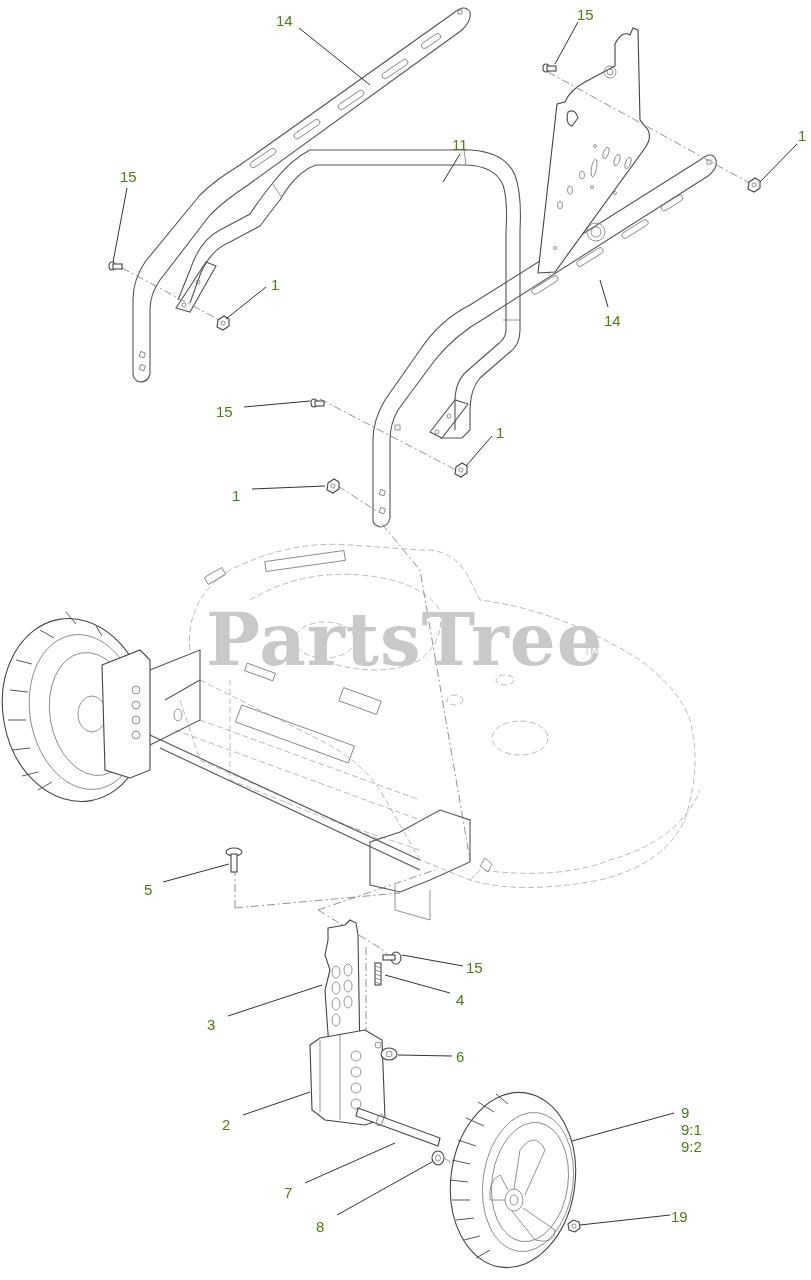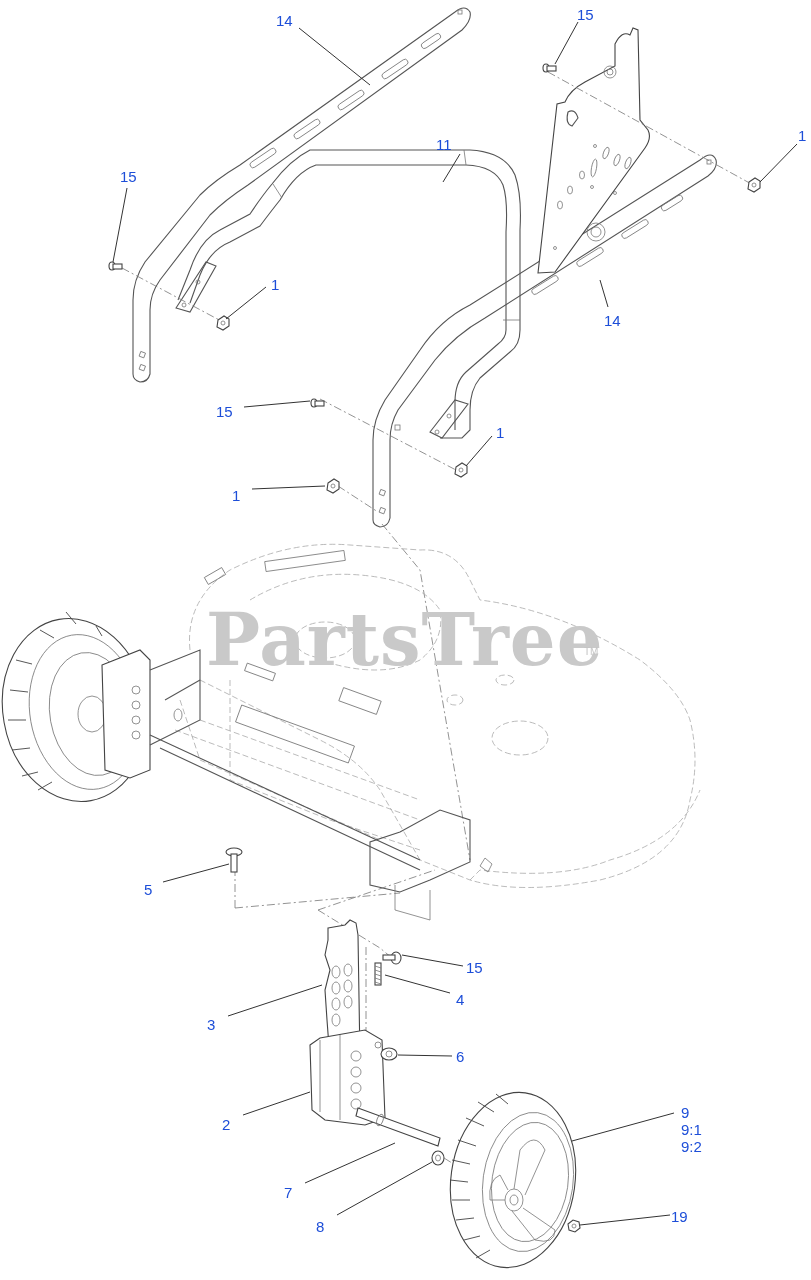--- a/index.html
+++ b/index.html
@@ -1,18 +1,18 @@
 <!DOCTYPE html>
 <html><head>
 <meta charset="utf-8">
 <style>
   html, body { margin:0; padding:0; background:#ffffff; }
   body { width:811px; height:1280px; position:relative; overflow:hidden; font-family:"Liberation Sans", sans-serif; }
   #canvas { position:absolute; left:0; top:0; width:811px; height:1280px; }
-  .callout { position:absolute; font-family:"Liberation Sans", sans-serif; font-size:15px; color:#1d4ed8; line-height:17px; white-space:pre; }
+  .callout { position:absolute; font-family:"Liberation Sans", sans-serif; font-size:15px; color:#4d7c0f; line-height:17px; white-space:pre; }
   .watermark { position:absolute; left:206px; top:604px; font-family:"DejaVu Serif", serif; font-weight:bold; font-size:72px; color:#c9c9c9; letter-spacing:1px; line-height:72px; }
   .tm { position:absolute; left:584px; top:610px; font-family:"Liberation Sans", sans-serif; font-size:10px; color:#c4c4c4;margin-top:36px; }
   svg .part { fill:none; stroke:#555; stroke-width:1.1; }
   svg .thin { fill:none; stroke:#777; stroke-width:0.8; }
   svg .faint { fill:none; stroke:#aaa; stroke-width:0.8; stroke-dasharray:6 3; }
   svg .dash { fill:none; stroke:#777; stroke-width:0.8; stroke-dasharray:8 3 2 3; }
   svg .leader { fill:none; stroke:#333; stroke-width:1; }
   svg .solid { fill:#fff; stroke:#444; stroke-width:1.1; }
   svg .tread { fill:#fff; stroke:#444; stroke-width:0.9; }
 </style>
@@ -261,21 +261,21 @@
     <line class="leader" x1="670" y1="1215" x2="580" y2="1225"></line>
   </g>
 </svg>
 
 <div class="watermark">PartsTree</div>
 <div class="tm">TM</div>
 
 <div class="callout" style="left:276px; top:12px;">14</div>
 <div class="callout" style="left:577px; top:6px;">15</div>
 <div class="callout" style="left:120px; top:168px;">15</div>
-<div class="callout" style="left:436px; top:136px;">11</div>
+<div class="callout" style="left:452px; top:136px;">11</div>
 <div class="callout" style="left:798px; top:127px;">1</div>
 <div class="callout" style="left:271px; top:276px;">1</div>
 <div class="callout" style="left:604px; top:312px;">14</div>
 <div class="callout" style="left:216px; top:403px;">15</div>
 <div class="callout" style="left:496px; top:424px;">1</div>
 <div class="callout" style="left:232px; top:487px;">1</div>
 <div class="callout" style="left:144px; top:881px;">5</div>
 <div class="callout" style="left:466px; top:959px;">15</div>
 <div class="callout" style="left:456px; top:991px;">4</div>
 <div class="callout" style="left:207px; top:1016px;">3</div>

